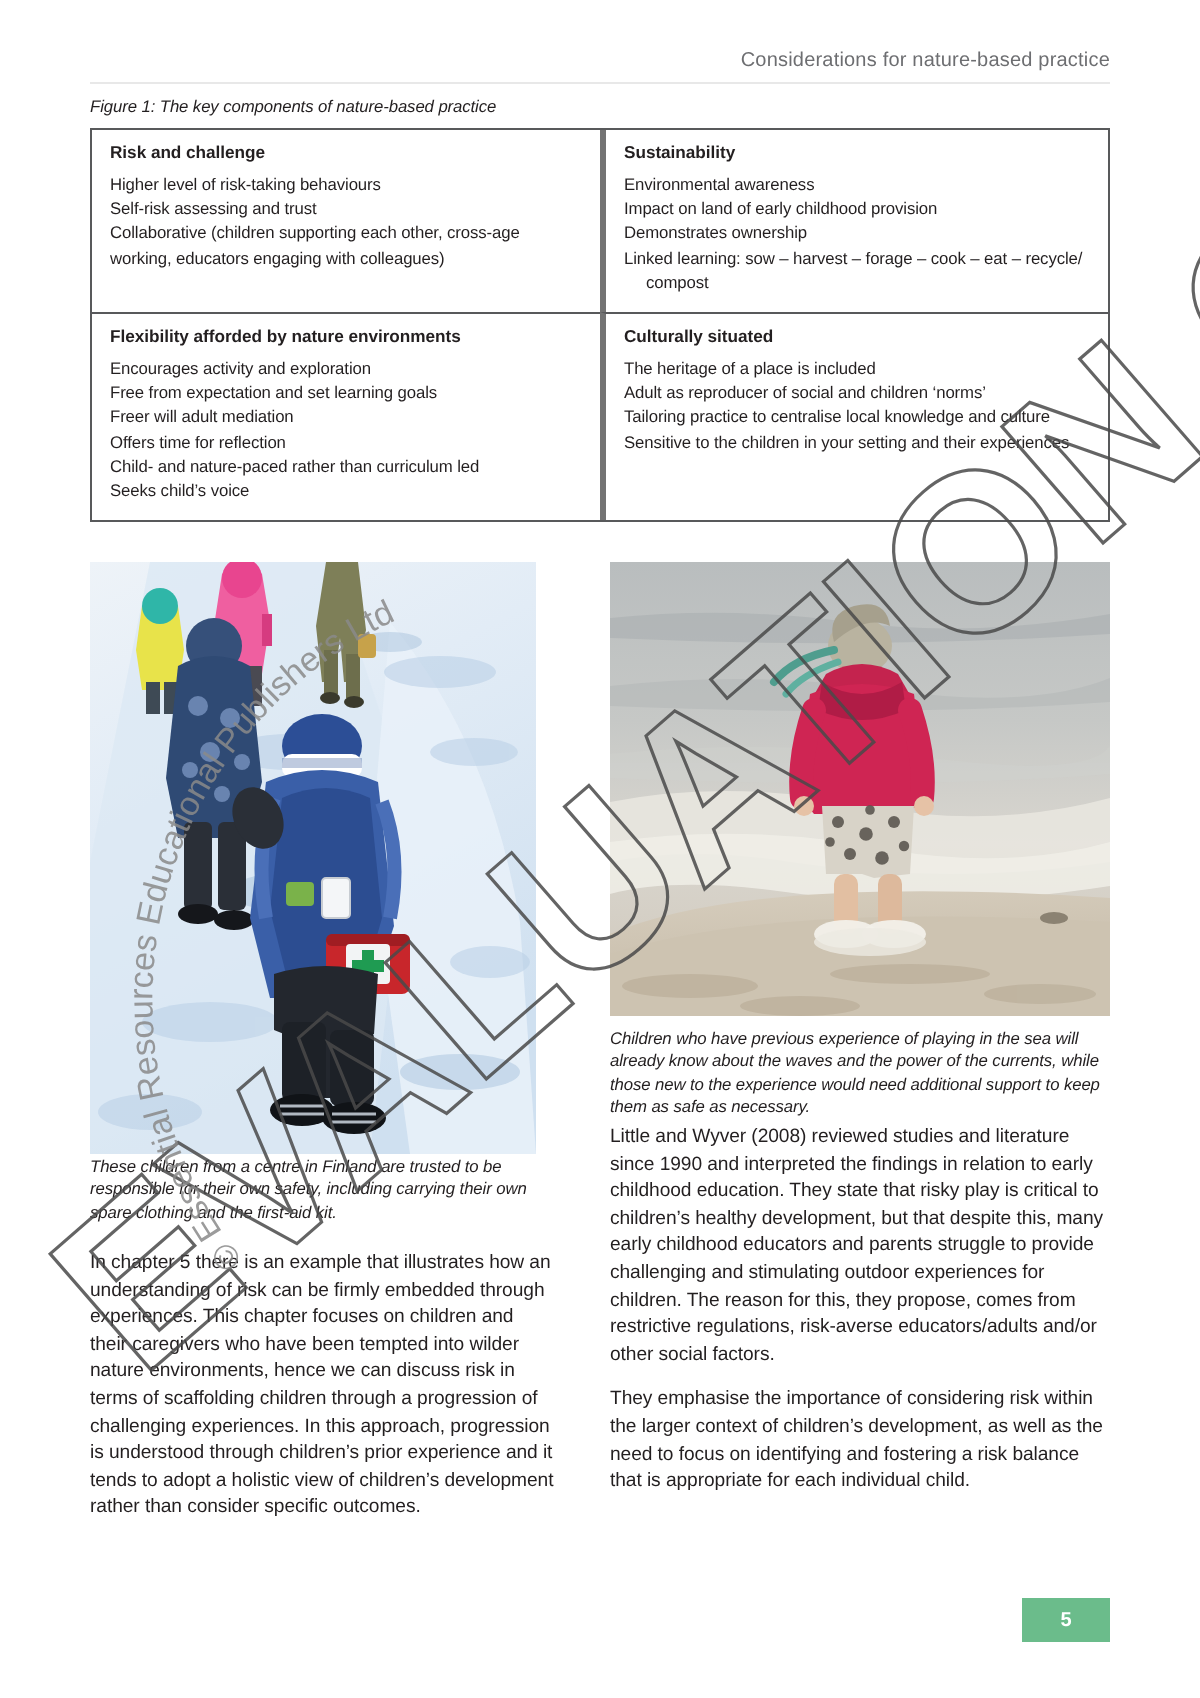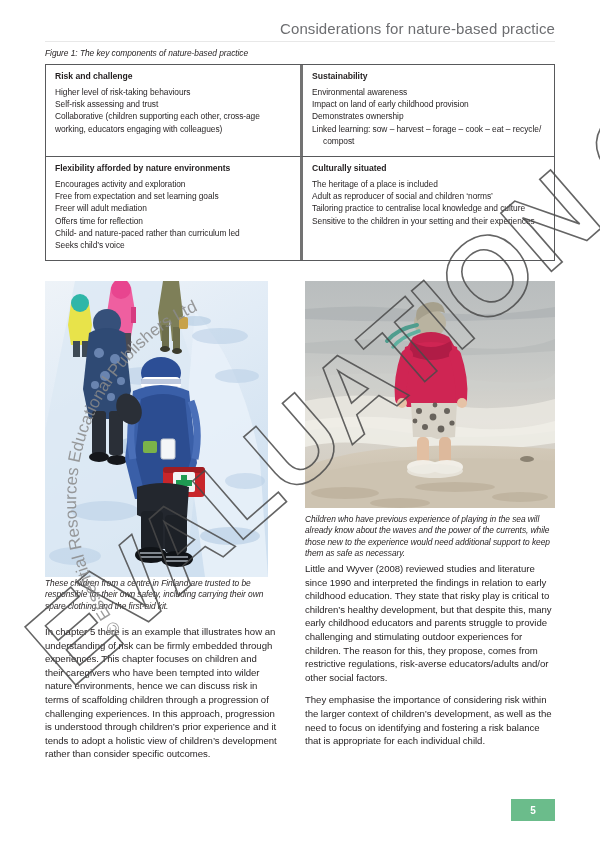--- a/index.html
+++ b/index.html
@@ -19,21 +19,21 @@
 
   
   .header {
     position: absolute;
     top: 20px;
     left: 45px;
     right: 45px;
     text-align: right;
   }
   .header-title {
-    font-size: 15px;
+    font-size: 10px;
     color: #6d6e71;
     letter-spacing: 0.1px;
   }
   .header-rule {
     position: absolute;
     top: 41px;
     left: 45px;
     right: 45px;
     height: 1px;
     background: #e8e8e8;

